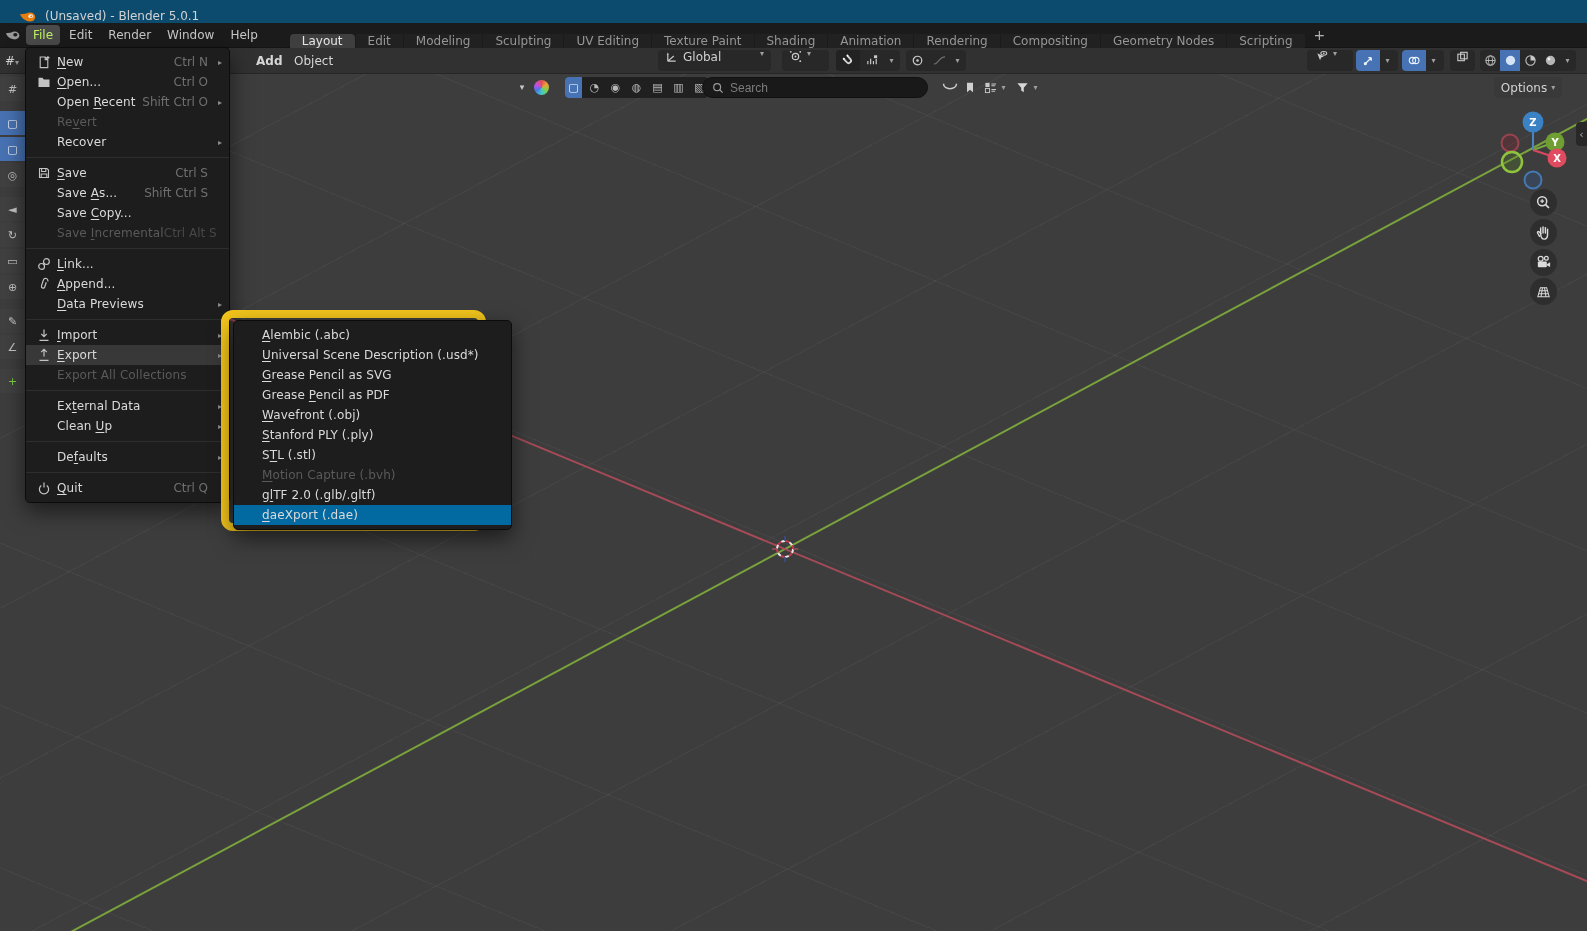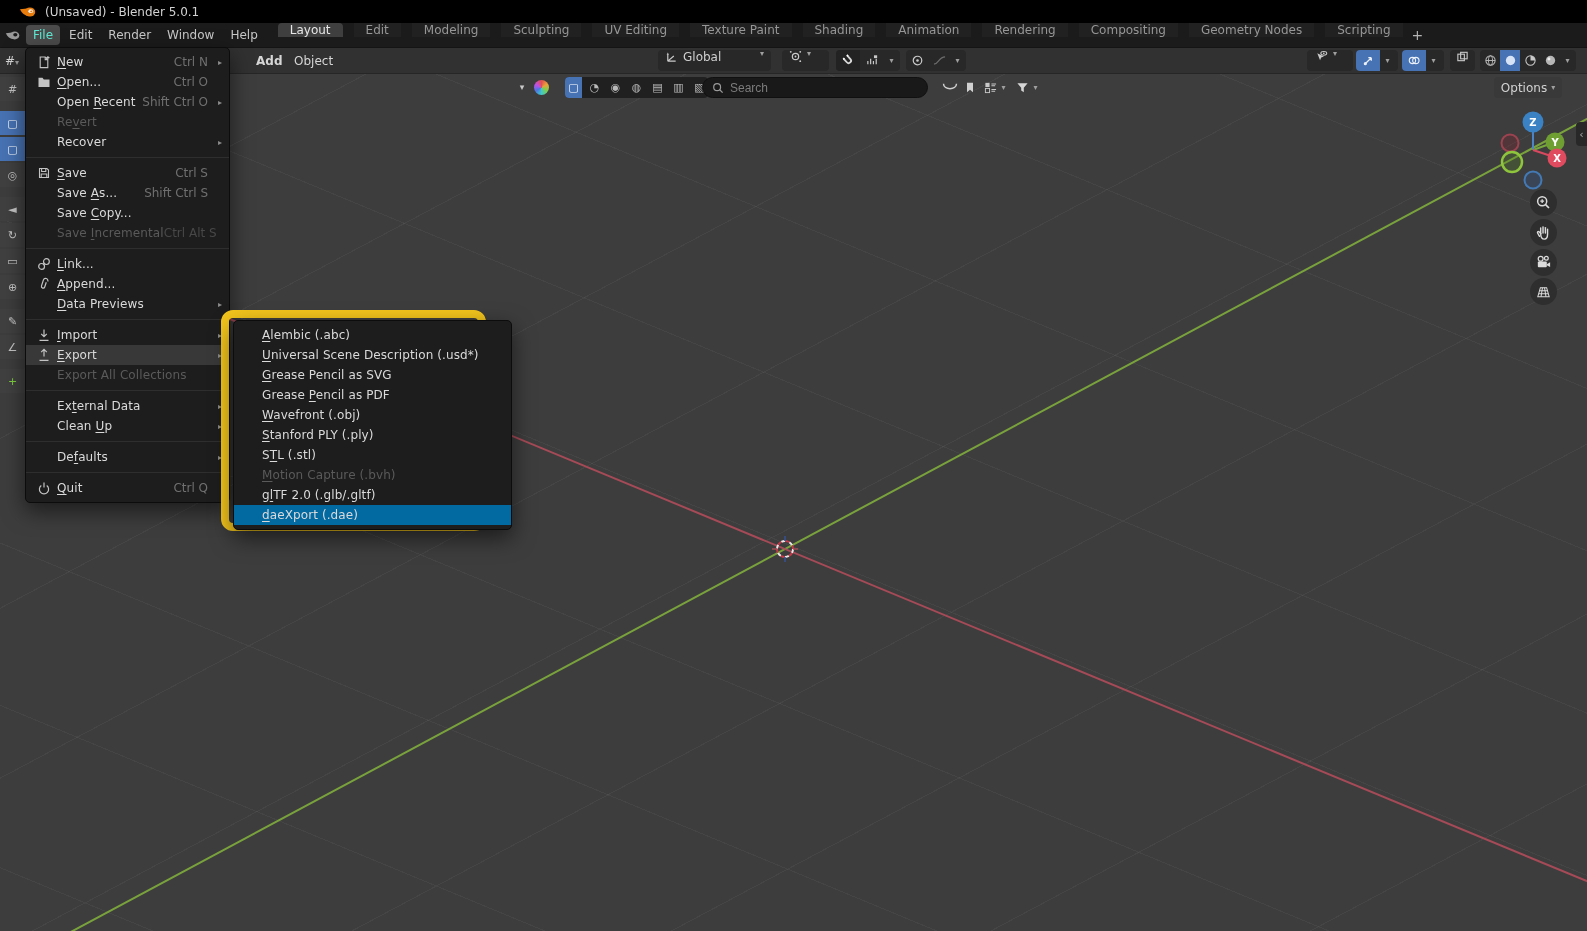--- a/index.html
+++ b/index.html
@@ -1,28 +1,28 @@
 <!DOCTYPE html>
 <html><head>
 <meta charset="utf-8">
 <style>
 *{box-sizing:border-box;margin:0;padding:0}
 html,body{background:#111}
 #stage{position:relative;width:1587px;height:931px;overflow:hidden;background:#1b1b1b;
   font-family:"DejaVu Sans","Liberation Sans",sans-serif;color:#d8d8d8;cursor:default}
 
-.titlebar{position:absolute;top:0;left:0;right:0;height:23px;background:#000000;
-  display:flex;align-items:center;gap:9px;padding-left:19px;font-size:12px;color:#d2d2d2}
+.titlebar{position:absolute;top:0;left:0;right:0;height:23px;background:#0c4a6e;
+  display:flex;align-items:flex-end;gap:9px;padding-left:19px;font-size:12px;color:#d2d2d2}
 
 .menubar{position:absolute;top:23px;left:0;right:0;height:25px;background:#1b1b1b;
   display:flex;align-items:center;font-size:12px;color:#c7c7c7;border-bottom:1px solid #141414}
 .mb-logo{width:25px;display:flex;justify-content:center;align-items:center}
 .mb-item{padding:3px 7px;border-radius:4px;margin:0 1px}
-.mb-item.active{background:#4b4b4b;color:#5eead4}
-.tabs{display:flex;margin-left:12px;height:25px;align-items:flex-start;gap:11px}
+.mb-item.active{background:#4b4b4b;color:#bef264}
+.tabs{display:flex;margin-left:24px;height:25px;align-items:flex-end;gap:1px}
 .tab{padding:0 12px;display:flex;align-items:center;font-size:12px;color:#969696;background:#212121}
 .tab:first-child{border-radius:4px 0 0 0}
 .tab.active{background:#3f3f3f;color:#e6e6e6;border-radius:4px 4px 0 0}
 .tab-add{padding:0 9px;display:flex;align-items:center;color:#b5b5b5;font-size:14px}
 
 .viewport{position:absolute;top:48px;left:0;width:1587px;height:883px;background:#3d3d3d;overflow:hidden}
 .grid{position:absolute;inset:-300px;
  background-image:repeating-linear-gradient(152deg,rgba(255,255,255,.045) 0 1px,transparent 1px 150px),
  repeating-linear-gradient(22.5deg,rgba(255,255,255,.04) 0 1px,transparent 1px 150px)}
 .axis{position:absolute;width:2400px;height:2px;left:-415px;top:500px}

